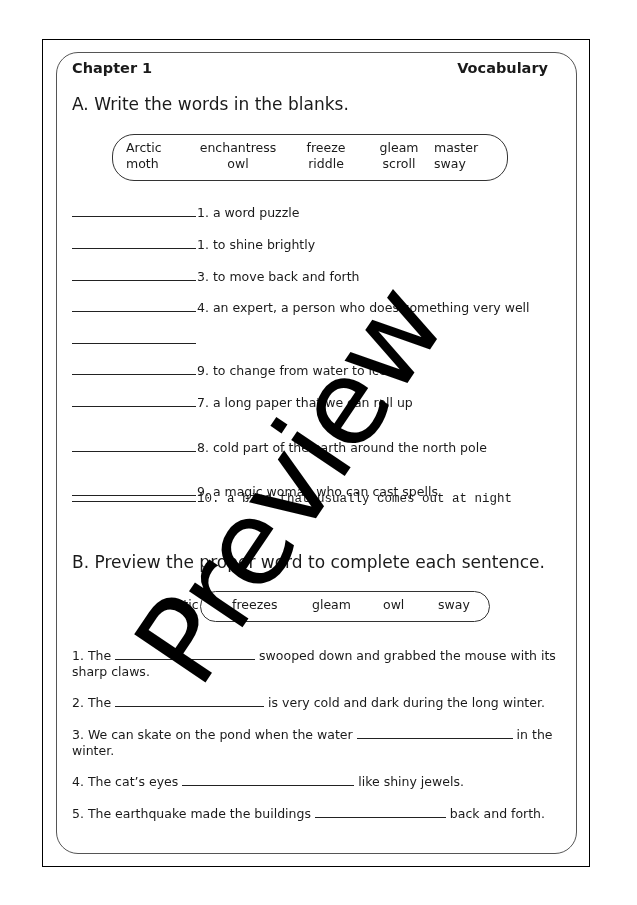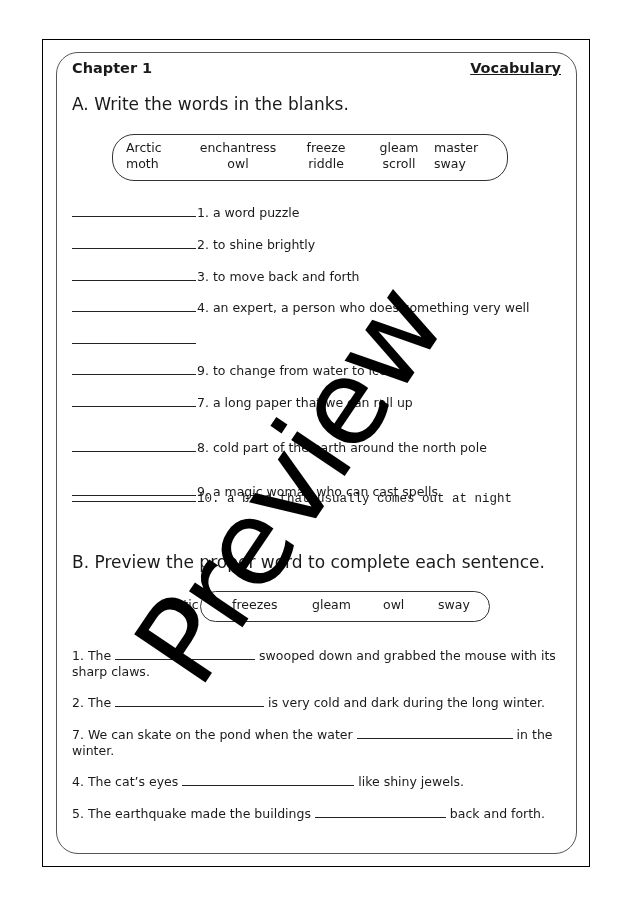--- a/index.html
+++ b/index.html
@@ -26,57 +26,57 @@
                font-size: 118px; font-weight: normal; color: #000; transform: rotate(-56deg);
                transform-origin: left center; white-space: nowrap; letter-spacing: -2px; pointer-events: none; }
 </style>
 </head>
 <body>
 
 <div class="page"></div>
 <div class="card"></div>
 
 <span class="abs title" style="left:72px;">Chapter 1</span>
-<span class="abs title" style="right:76px;text-decoration:underline;">Vocabulary</span>
+<span class="abs title" style="right:89px;">Vocabulary</span>
 
 <span class="abs" style="left:72px; top:94px;">A. Write the words in the blanks.</span>
 
 <div class="pill" style="left:112px; top:134px; width:396px; height:47px;"></div>
 <div class="wordgrid">
   <span class="l">Arctic</span>
   <span>enchantress</span>
   <span>freeze</span>
   <span>gleam</span>
   <span class="r">master</span>
   <span class="l">moth</span>
   <span>owl</span>
   <span>riddle</span>
   <span>scroll</span>
   <span class="r">sway</span>
 </div>
 
 <div class="def-row" style="top:204px;"><span class="blank"></span><span>1. a word puzzle</span></div>
-<div class="def-row" style="top:236px;"><span class="blank"></span><span>2. to shine brightly</span></div>
+<div class="def-row" style="top:236px;"><span class="blank"></span><span>1. to shine brightly</span></div>
 <div class="def-row" style="top:268px;"><span class="blank"></span><span>3. to move back and forth</span></div>
 <div class="def-row" style="top:299px;"><span class="blank"></span><span>4. an expert, a person who does something very well</span></div>
 <div class="def-row" style="top:331px;"><span class="blank"></span></div>
 <div class="def-row" style="top:362px;"><span class="blank"></span><span>9. to change from water to ice</span></div>
 <div class="def-row" style="top:394px;"><span class="blank"></span><span>7. a long paper that we can roll up</span></div>
 <div class="def-row" style="top:425px;margin-top:14px;"><span class="blank"></span><span>8. cold part of the earth around the north pole</span></div>
 <div class="def-row" style="top:483px;"><span class="blank"></span><span>9. a magic woman who can cast spells</span></div>
 <div class="def-row" style="top:489px;font-family:Liberation Mono, monospace;"><span class="blank"></span><span>10. a bird that usually comes out at night</span></div>
 
 <span class="abs" style="left:72px; top:552px;">B. Preview the proper word to complete each sentence.</span>
 
 <div class="pill" style="left:200px; top:591px; width:290px; height:31px;"></div>
 <span class="bank2" style="left:163px;">Arctic</span>
 <span class="bank2" style="left:232px;">freezes</span>
 <span class="bank2" style="left:312px;">gleam</span>
 <span class="bank2" style="left:383px;">owl</span>
 <span class="bank2" style="left:438px;">sway</span>
 
 <div class="sent" style="top:647px;"><span>1. The </span><span class="blank" style="width:140px;"></span><span> swooped down and grabbed the mouse with its sharp claws.</span></div>
 <div class="sent" style="top:694px;"><span>2. The </span><span class="blank" style="width:149px;"></span><span> is very cold and dark during the long winter.</span></div>
-<div class="sent" style="top:726px;"><span>7. We can skate on the pond when the water </span><span class="blank" style="width:156px;"></span><span> in the winter.</span></div>
+<div class="sent" style="top:726px;"><span>3. We can skate on the pond when the water </span><span class="blank" style="width:156px;"></span><span> in the winter.</span></div>
 <div class="sent" style="top:773px;"><span>4. The cat’s eyes </span><span class="blank" style="width:172px;"></span><span> like shiny jewels.</span></div>
 <div class="sent" style="top:805px;"><span>5. The earthquake made the buildings </span><span class="blank" style="width:131px;"></span><span> back and forth.</span></div>
 
 <div class="watermark" style="left:165px; top:600px;">Preview</div>
 
 </body></html>

